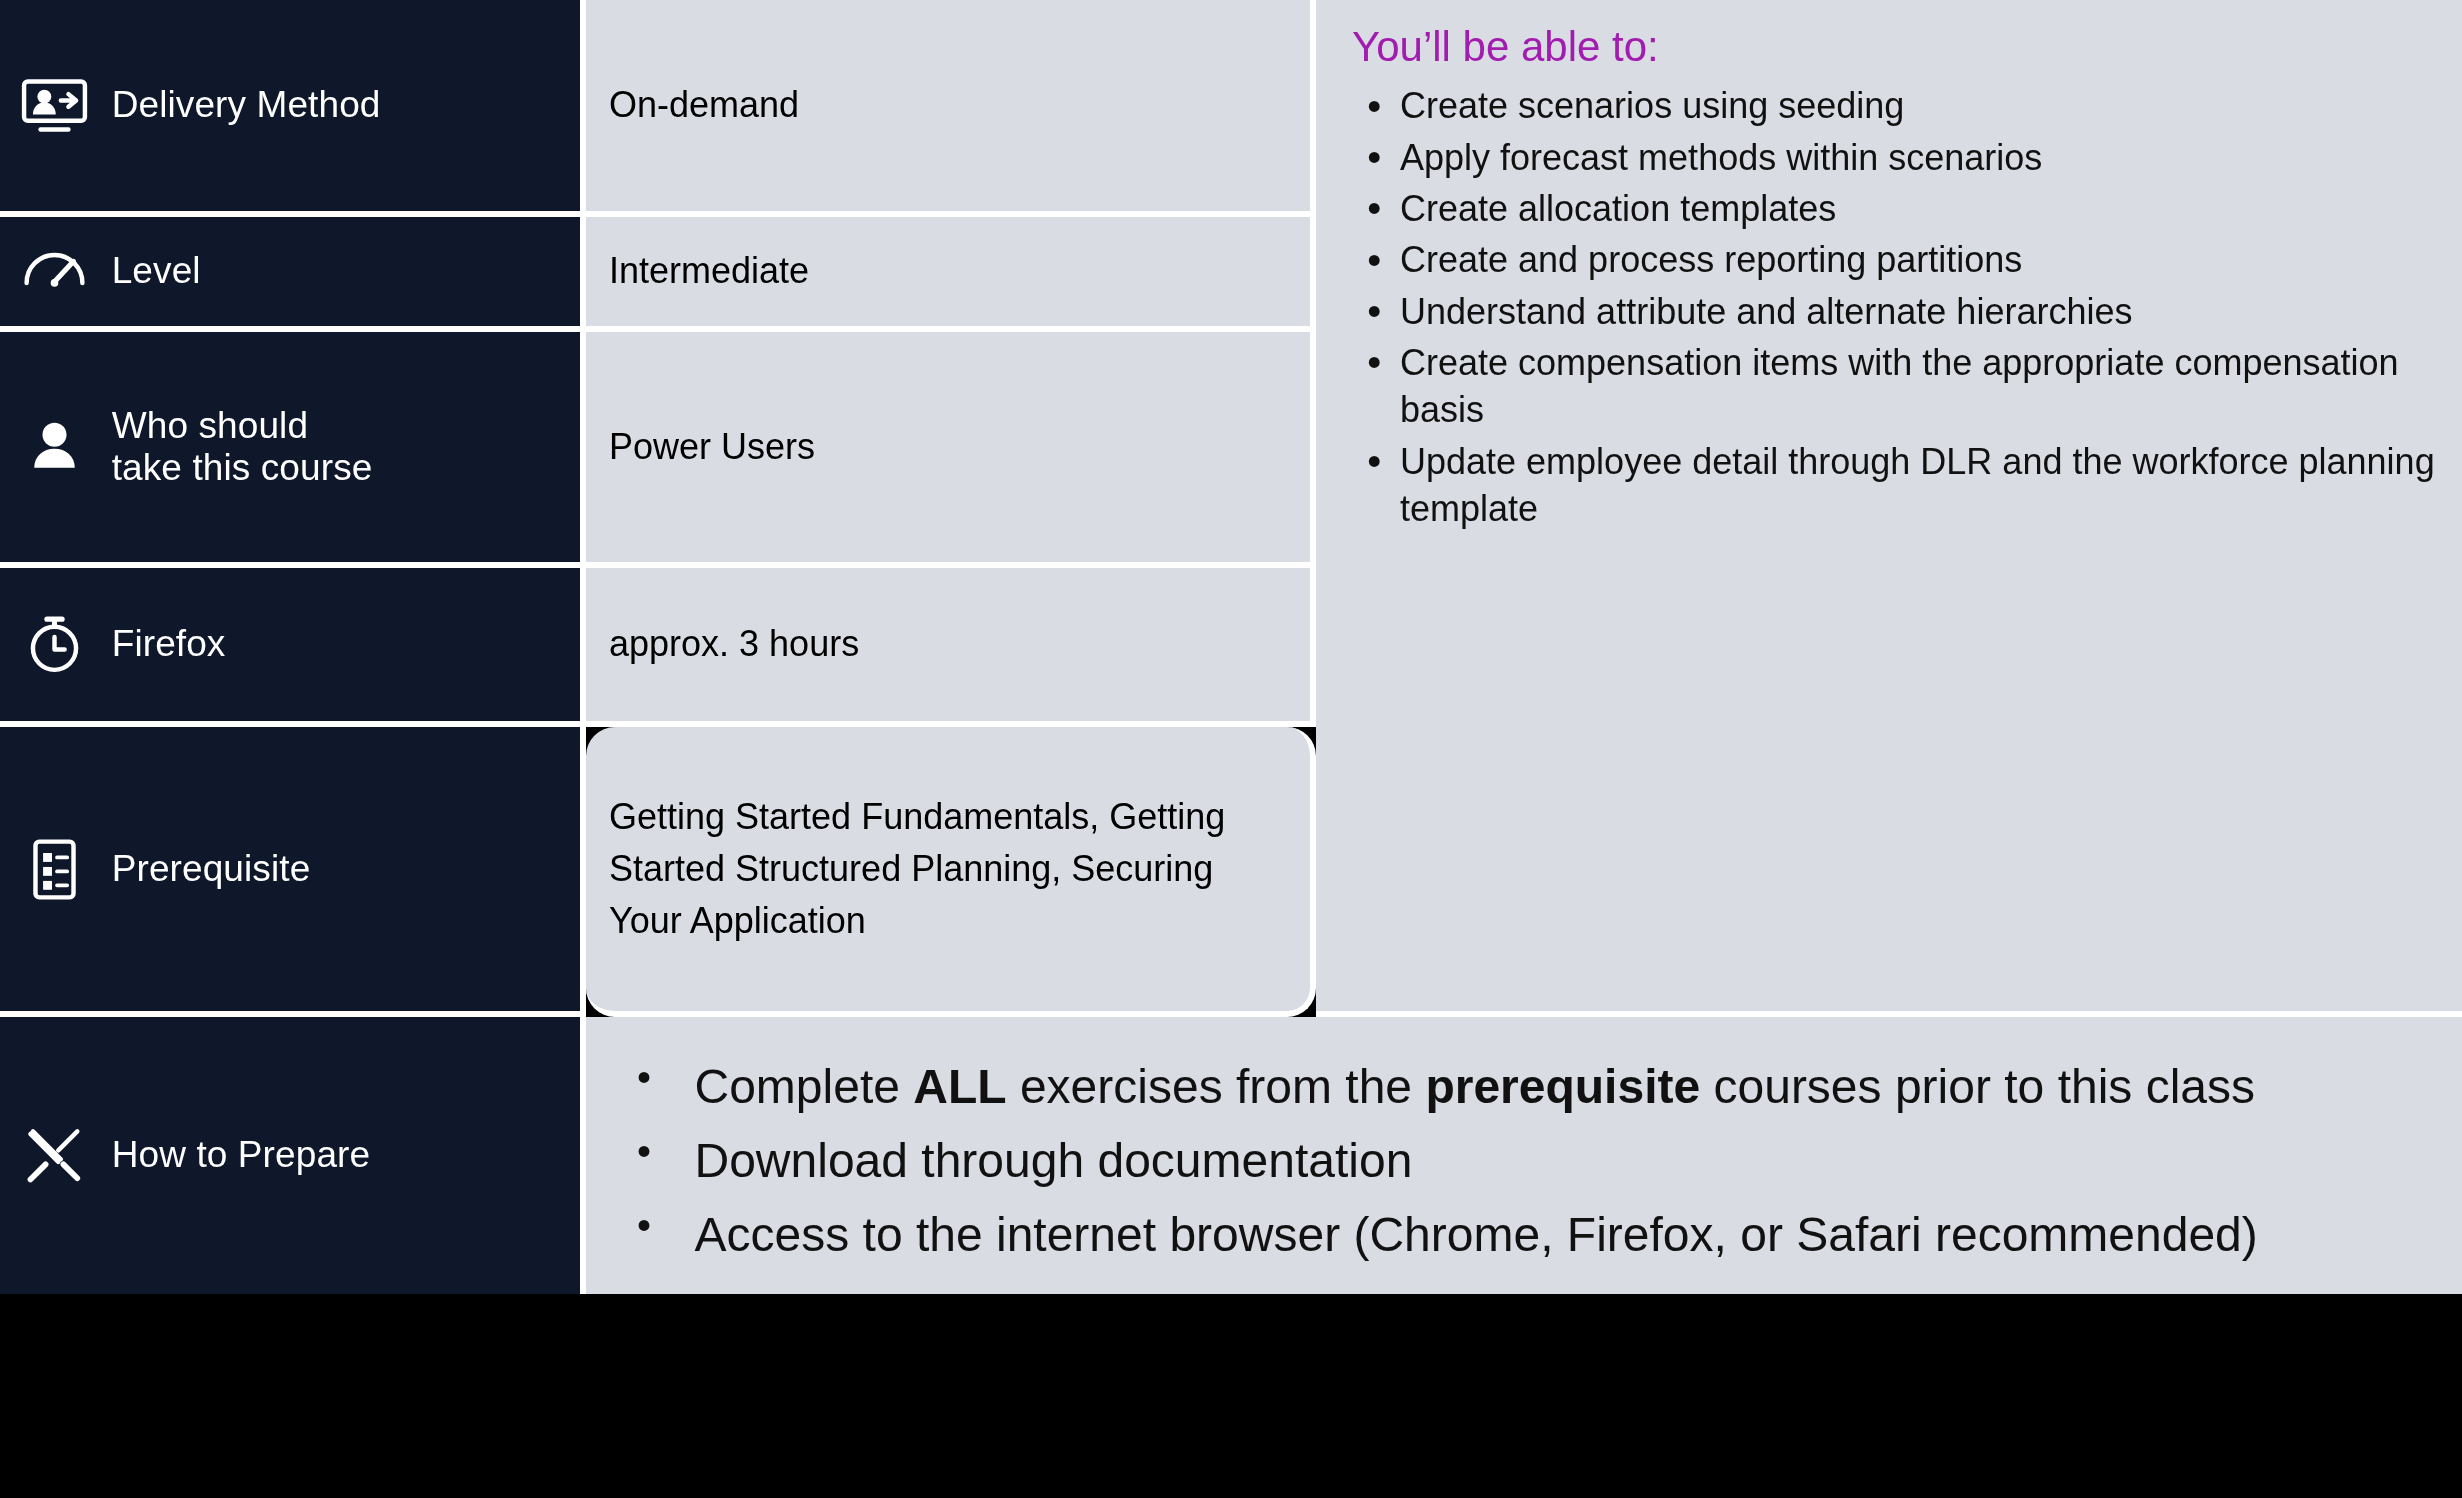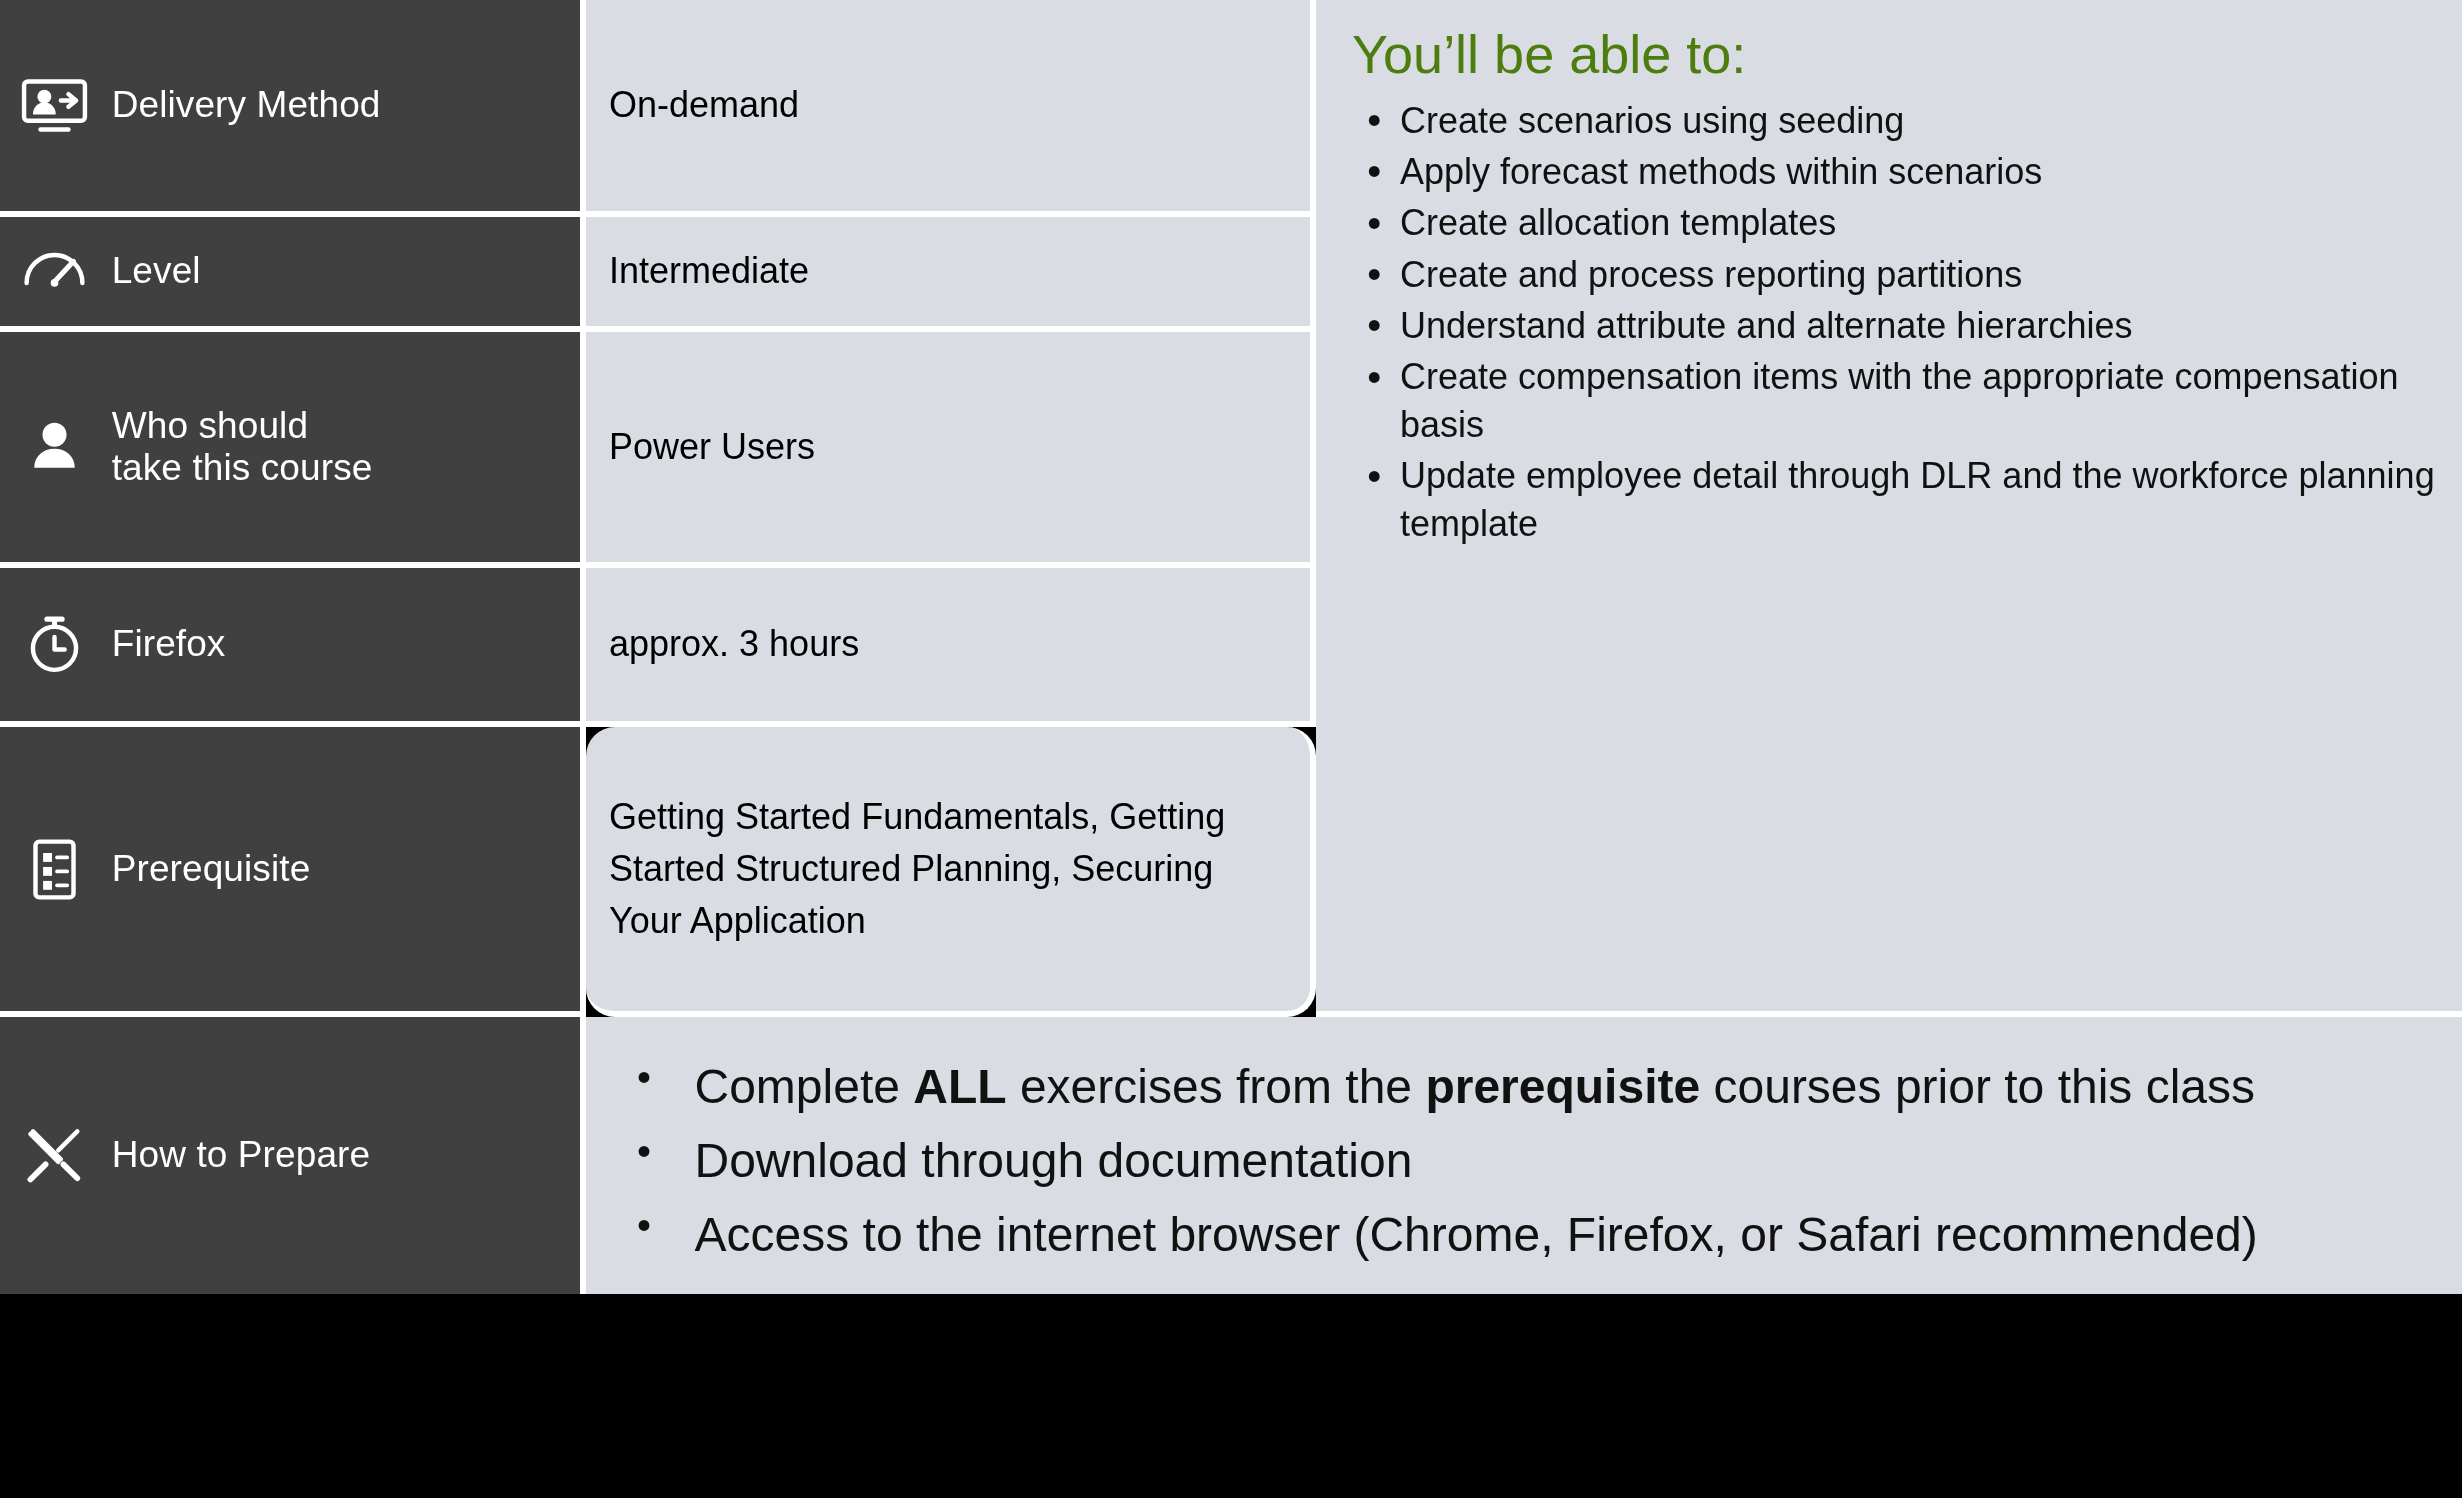--- a/index.html
+++ b/index.html
@@ -30,21 +30,21 @@
     height: 1470px;
     display: grid;
     grid-template-columns: 586px 730px 1146px;
     grid-template-rows: 217px 115px 236px 159px 290px 0px 277px;
     gap: 0;
     background: #000000;
   }
 
   
   .label-cell {
-    background: #404040;
+    background: #0f172a;
     color: #ffffff;
     display: flex;
     align-items: center;
     gap: 21.7px;
     padding: 0 0 0 19px;
     box-sizing: border-box;
     border-bottom: 6.4px solid #ffffff;
     border-right: 6.4px solid #ffffff;
   }
   .label-cell.last { border-bottom: none; }
@@ -89,22 +89,22 @@
   .right-panel {
     grid-column: 3;
     grid-row: 1 / span 5;
     background: #d9dde3;
     padding: 21.7px 25.5px 12.7px 36px;
     box-sizing: border-box;
     border-bottom: 6.4px solid #ffffff;
     overflow: hidden;
   }
   .right-title {
-    font-size: 54px;
-    color: #4d7c0f;
+    font-size: 42px;
+    color: #a21caf;
     margin: 0 0 10.2px 0;
     line-height: 1.2;
   }
   .bullet-list {
     list-style: none;
     margin: 0;
     padding: 0;
   }
   .bullet-list li {
     position: relative;

